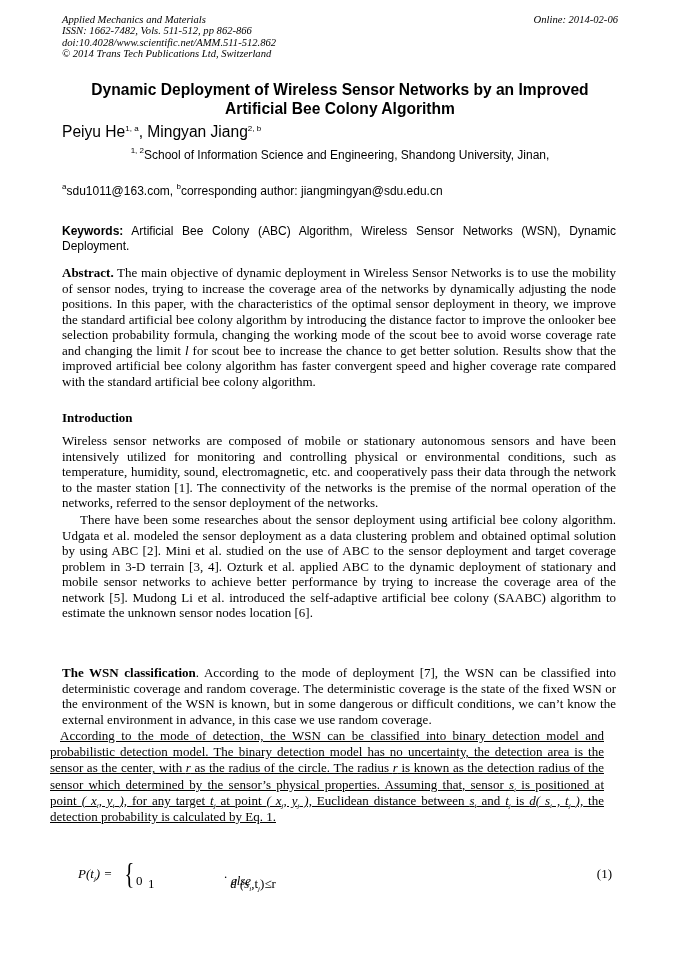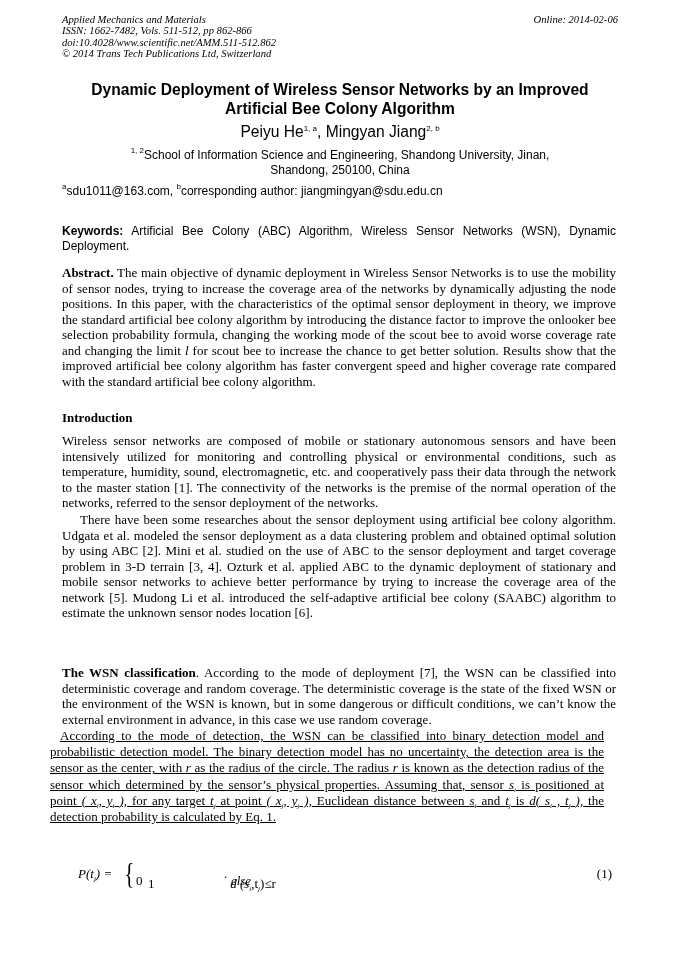--- a/index.html
+++ b/index.html
@@ -3,21 +3,21 @@
 <meta charset="utf-8">
 <style>
   html, body { margin: 0; padding: 0; background: #ffffff; }
   body { width: 678px; height: 959px; position: relative; overflow: hidden; color: #000; }
   .page { position: absolute; left: 0; top: 0; width: 678px; height: 959px; border-radius: 24px; }
 
   .header { position: absolute; left: 62px; top: 14px; width: 556px; font-family: "Liberation Serif", serif; font-style: italic; font-size: 10.6px; line-height: 11.4px; }
   .header .online { position: absolute; right: 0; top: 0; }
 
   .title { position: absolute; left: 62px; top: 80px; width: 556px; text-align: center; font-family: "Liberation Sans", sans-serif; font-weight: bold; font-size: 15.6px; line-height: 19px; }
-  .authors { position: absolute; left: 62px; top: 122px; width: 556px; text-align: center; font-family: "Liberation Sans", sans-serif; font-size: 15.6px; line-height: 19px; }
+  .authors { position: absolute; left: 62px; top: 122px; width: 556px; text-align: left; font-family: "Liberation Sans", sans-serif; font-size: 15.6px; line-height: 19px; }
   .authors sup, .affil sup, .emails sup { font-size: 8px; vertical-align: 6px; line-height: 0; }
   .affil { position: absolute; left: 62px; top: 148px; width: 556px; text-align: center; font-family: "Liberation Sans", sans-serif; font-size: 12px; line-height: 15px; }
   .emails { position: absolute; left: 62px; top: 184px; width: 556px; text-align: left; font-family: "Liberation Sans", sans-serif; font-size: 12px; line-height: 15px; }
 
   .keywords { position: absolute; left: 62px; top: 224px; width: 554px; text-align: justify; font-family: "Liberation Sans", sans-serif; font-size: 12px; line-height: 15px; }
   .keywords b { font-weight: bold; }
 
   .body-text { font-family: "Liberation Serif", serif; font-size: 13px; line-height: 15.5px; text-align: justify; width: 554px; }
   .abstract { position: absolute; left: 62px; top: 265px; }
   .sec-intro { position: absolute; left: 62px; top: 410px; font-family: "Liberation Serif", serif; font-weight: bold; font-size: 13px; }
@@ -58,21 +58,20 @@
     <div>Dynamic Deployment of Wireless Sensor Networks by an Improved</div>
     <div>Artificial Bee Colony Algorithm</div>
   </div>
 
   <div class="authors">
     <span>Peiyu He</span><sup>1, a</sup><span>, </span><span>Mingyan Jiang</span><sup>2, b</sup>
   </div>
 
   <div class="affil">
     <div><sup>1, 2</sup><span>School of Information Science and Engineering, Shandong University, Jinan,</span></div>
-    <div>Shandong, 250100, China</div>
   </div>
 
   <div class="emails">
     <sup>a</sup><span>sdu1011@163.com, </span><sup>b</sup><span>corresponding author: jiangmingyan@sdu.edu.cn</span>
   </div>
 
   <div class="keywords">
     <b>Keywords:</b><span> Artificial Bee Colony (ABC) Algorithm, Wireless Sensor Networks (WSN), Dynamic Deployment.</span>
   </div>
 

